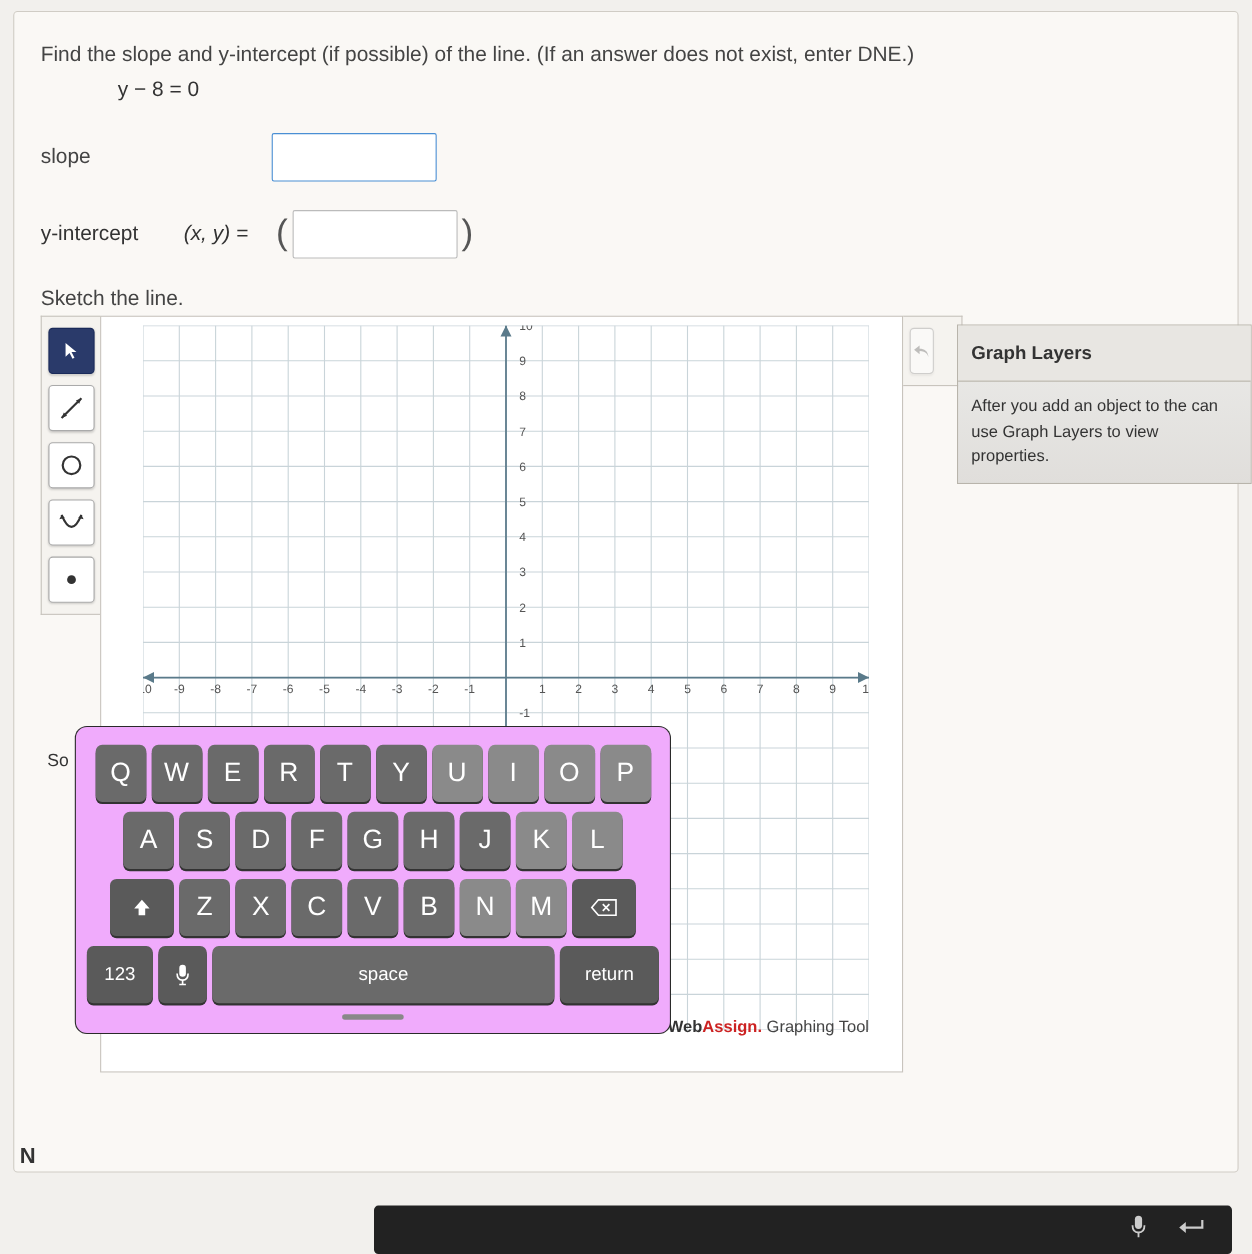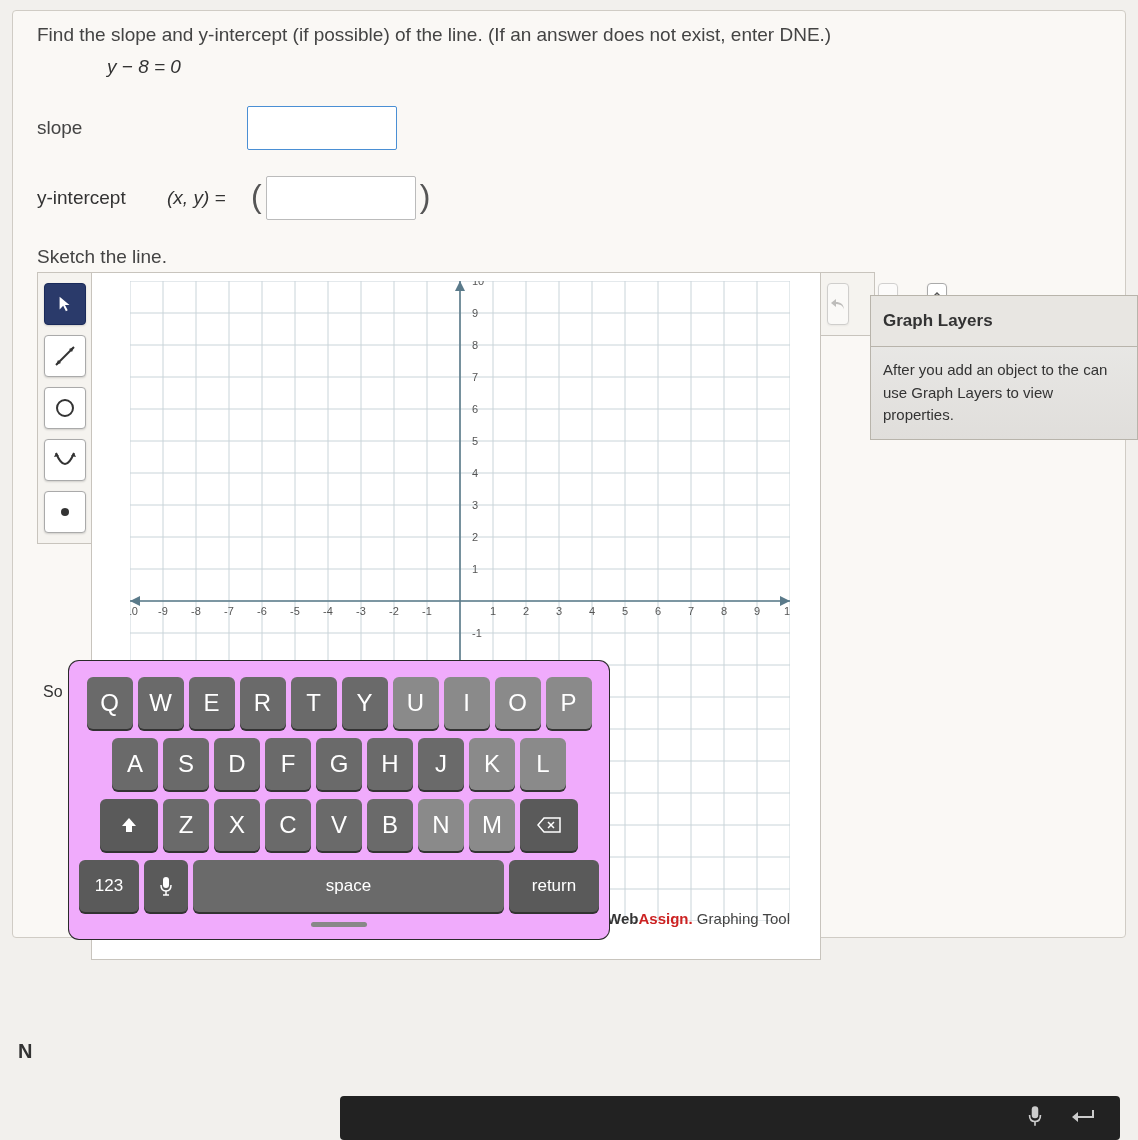--- a/index.html
+++ b/index.html
@@ -10,32 +10,31 @@
     height: 1140px;
     overflow: hidden;
     position: relative;
     color: #333;
   }
   .content-panel {
     background: #faf8f5;
     border: 1px solid #d0ccc5;
     border-radius: 4px;
     margin: 10px 12px;
-    padding: 13px 24px 24px 24px;
+    padding: 28px 24px 24px 24px;
     position: relative;
-    height: 928px;
+    height: 1056px;
   }
   .question-text {
     font-size: 19px;
     color: #444;
     margin-bottom: 10px;
   }
   .equation {
     font-size: 19px;
-    font-style: italic;
     color: #333;
     margin-left: 70px;
     margin-bottom: 28px;
   }
   .input-row {
     display: flex;
     align-items: center;
     margin-bottom: 26px;
     font-size: 19px;
   }

